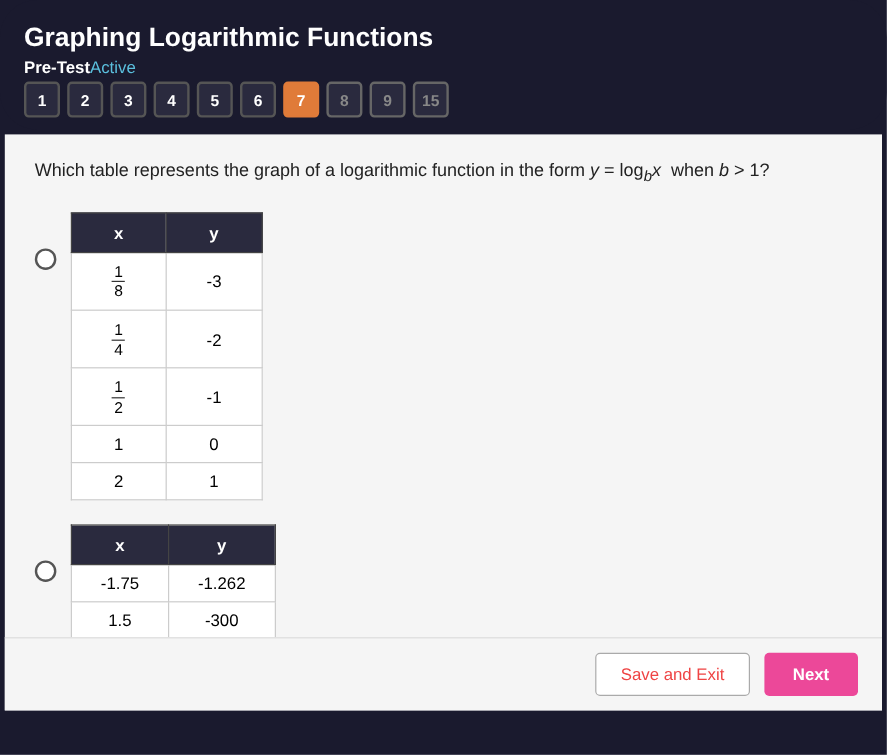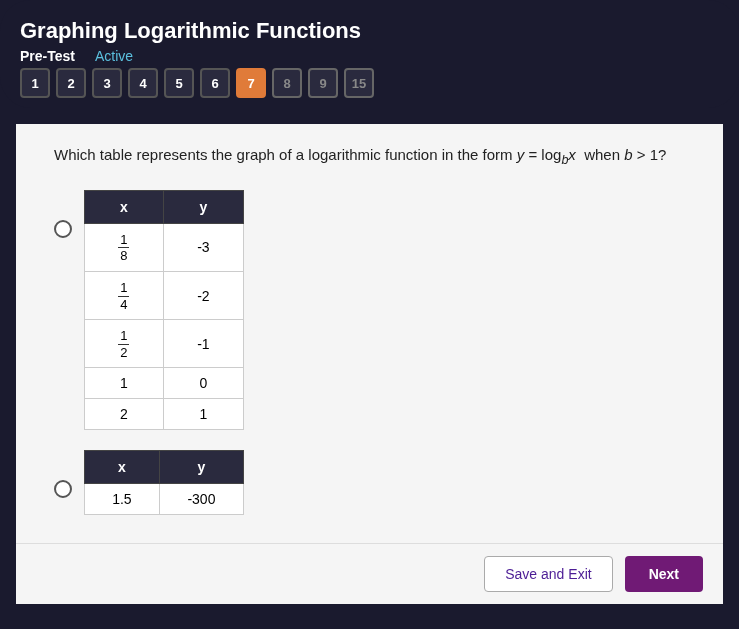--- a/index.html
+++ b/index.html
@@ -21,21 +21,21 @@
     .app-title {
       color: white;
       font-size: 22px;
       font-weight: bold;
       margin-bottom: 4px;
     }
 
     .subtitle-row {
       display: flex;
       align-items: center;
-      gap: 20px;
+      gap: 0;
     }
 
     .pre-test-label {
       color: white;
       font-size: 14px;
       font-weight: bold;
     }
 
     .active-badge {
       color: #5bc0de;
@@ -72,22 +72,22 @@
     }
 
     .num-btn.inactive {
       background: #2a2a3e;
       border-color: #666;
       color: #888;
     }
 
     .main-content {
       background: #f5f5f5;
-      margin: 16px;
-      padding: 20px 38px;
+      margin: 4px;
+      padding: 20px 25px;
       min-height: 480px;
       position: relative;
     }
 
     .question-text {
       font-size: 15px;
       color: #222;
       margin-bottom: 20px;
       line-height: 1.5;
     }
@@ -168,25 +168,25 @@
       gap: 12px;
     }
 
     .btn-save {
       background: white;
       border: 1px solid #aaa;
       padding: 9px 20px;
       font-size: 14px;
       cursor: pointer;
       border-radius: 4px;
-      color: #4c1d95;
+      color: #ef4444;
     }
 
     .btn-next {
-      background: #701a75;
+      background: #ec4899;
       border: none;
       padding: 9px 24px;
       font-size: 14px;
       cursor: pointer;
       border-radius: 4px;
       color: white;
       font-weight: bold;
     }
   </style>
 </head>
@@ -272,20 +272,24 @@
       <div class="radio-circle"></div>
       <table>
         <thead>
           <tr>
             <th>x</th>
             <th>y</th>
           </tr>
         </thead>
         <tbody>
           <tr>
+            <td>-1.75</td>
+            <td>-1.262</td>
+          </tr>
+          <tr>
             <td>1.5</td>
             <td>-300</td>
           </tr>
         </tbody>
       </table>
     </div>
 
   </div>
 
   <div class="bottom-bar">

